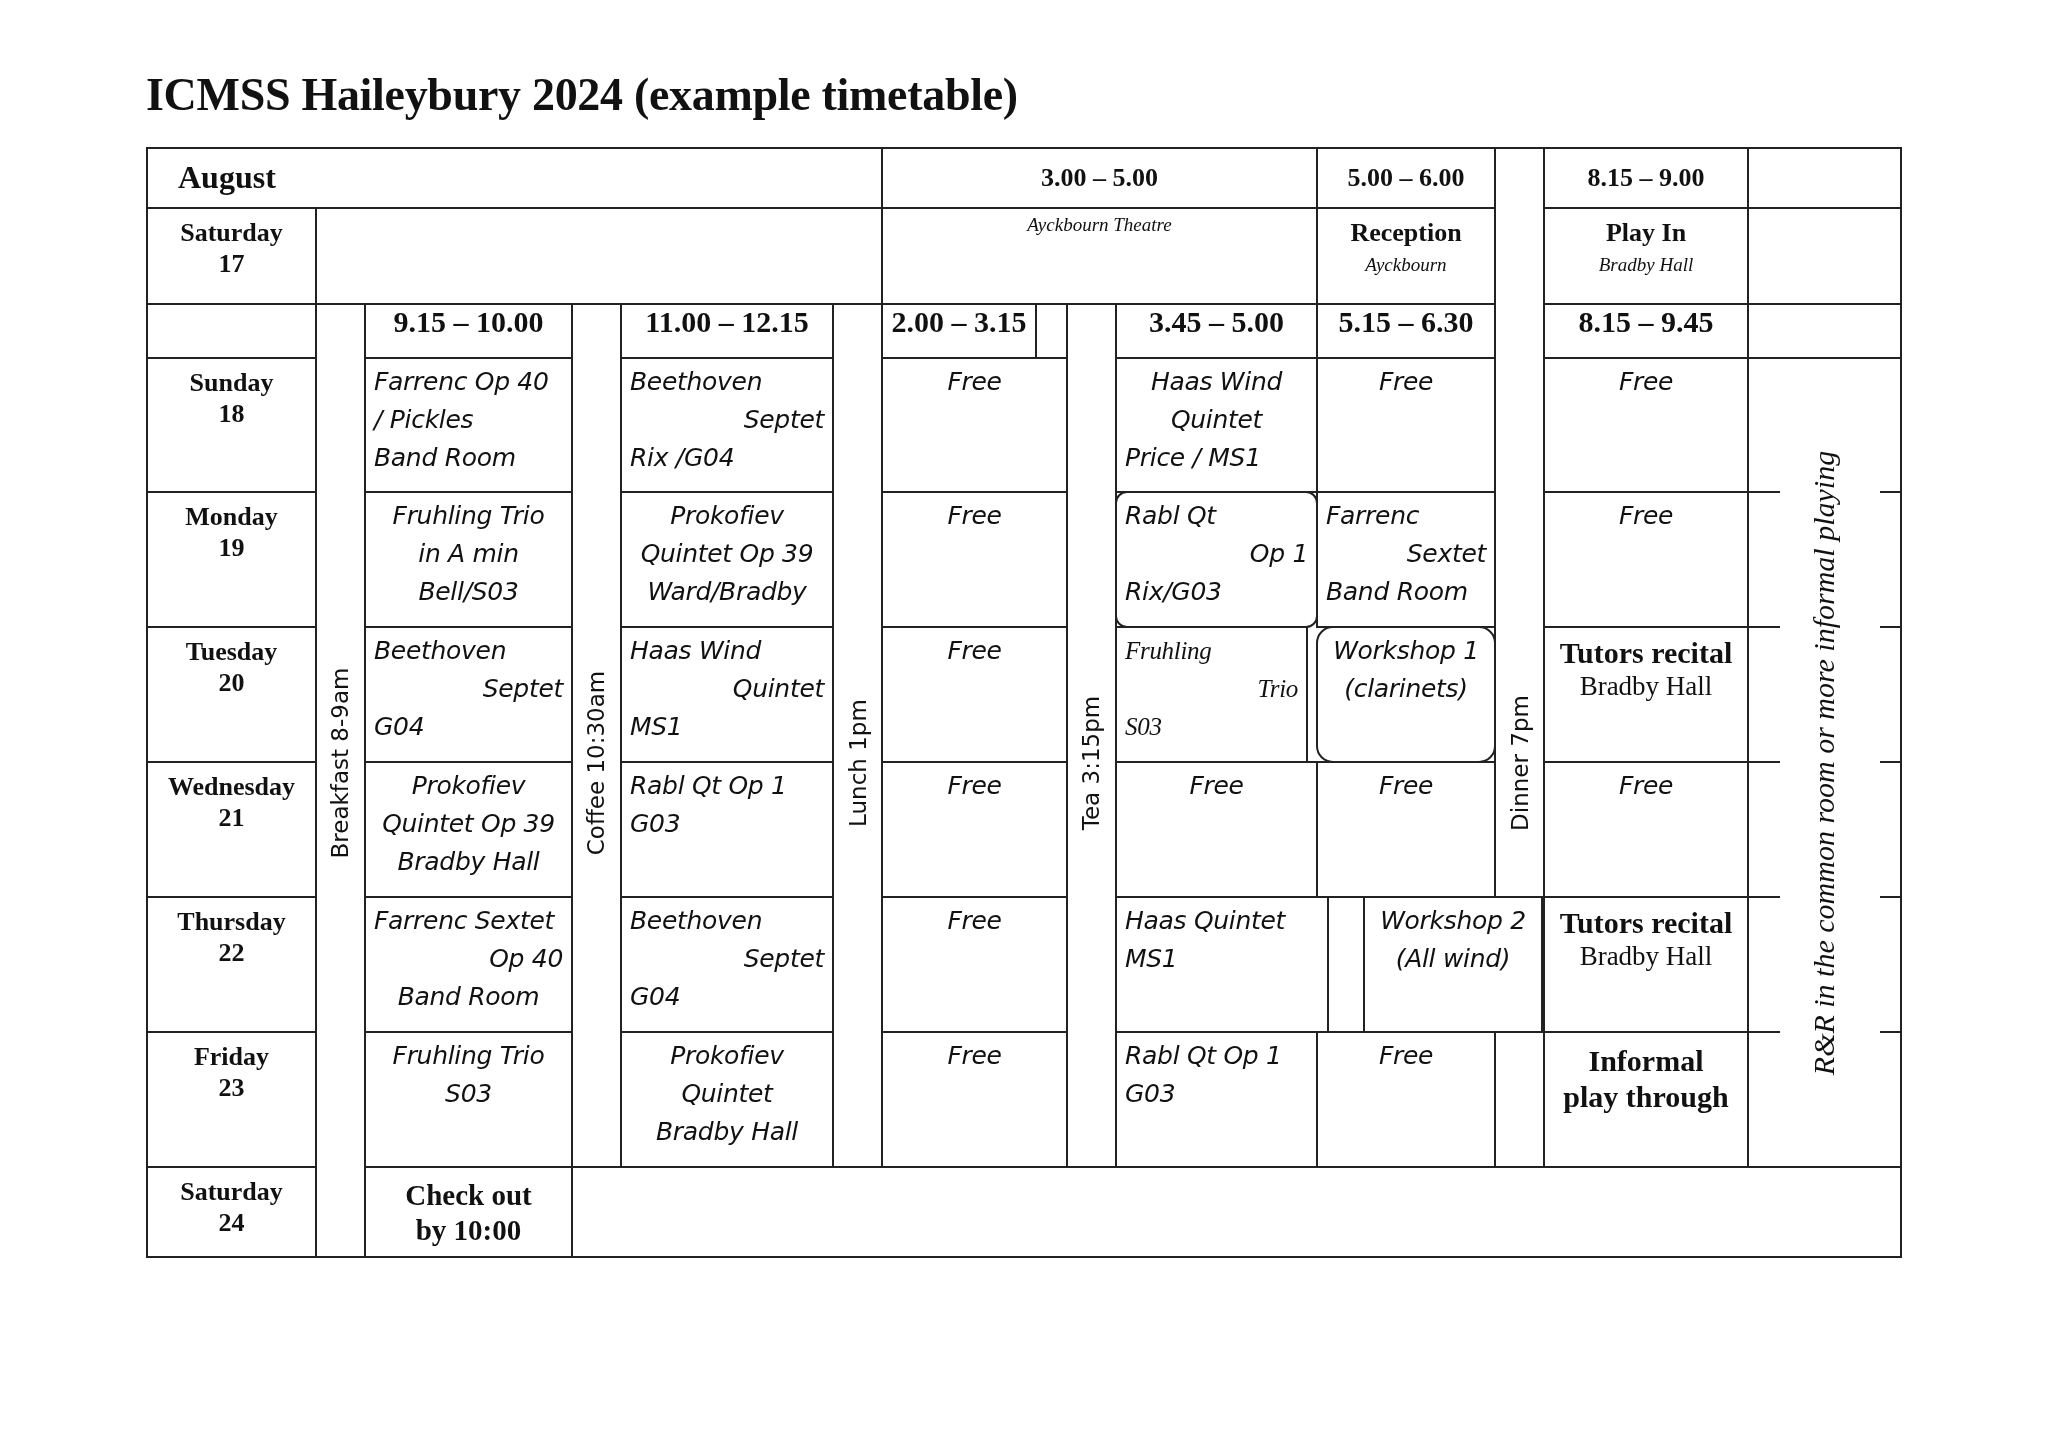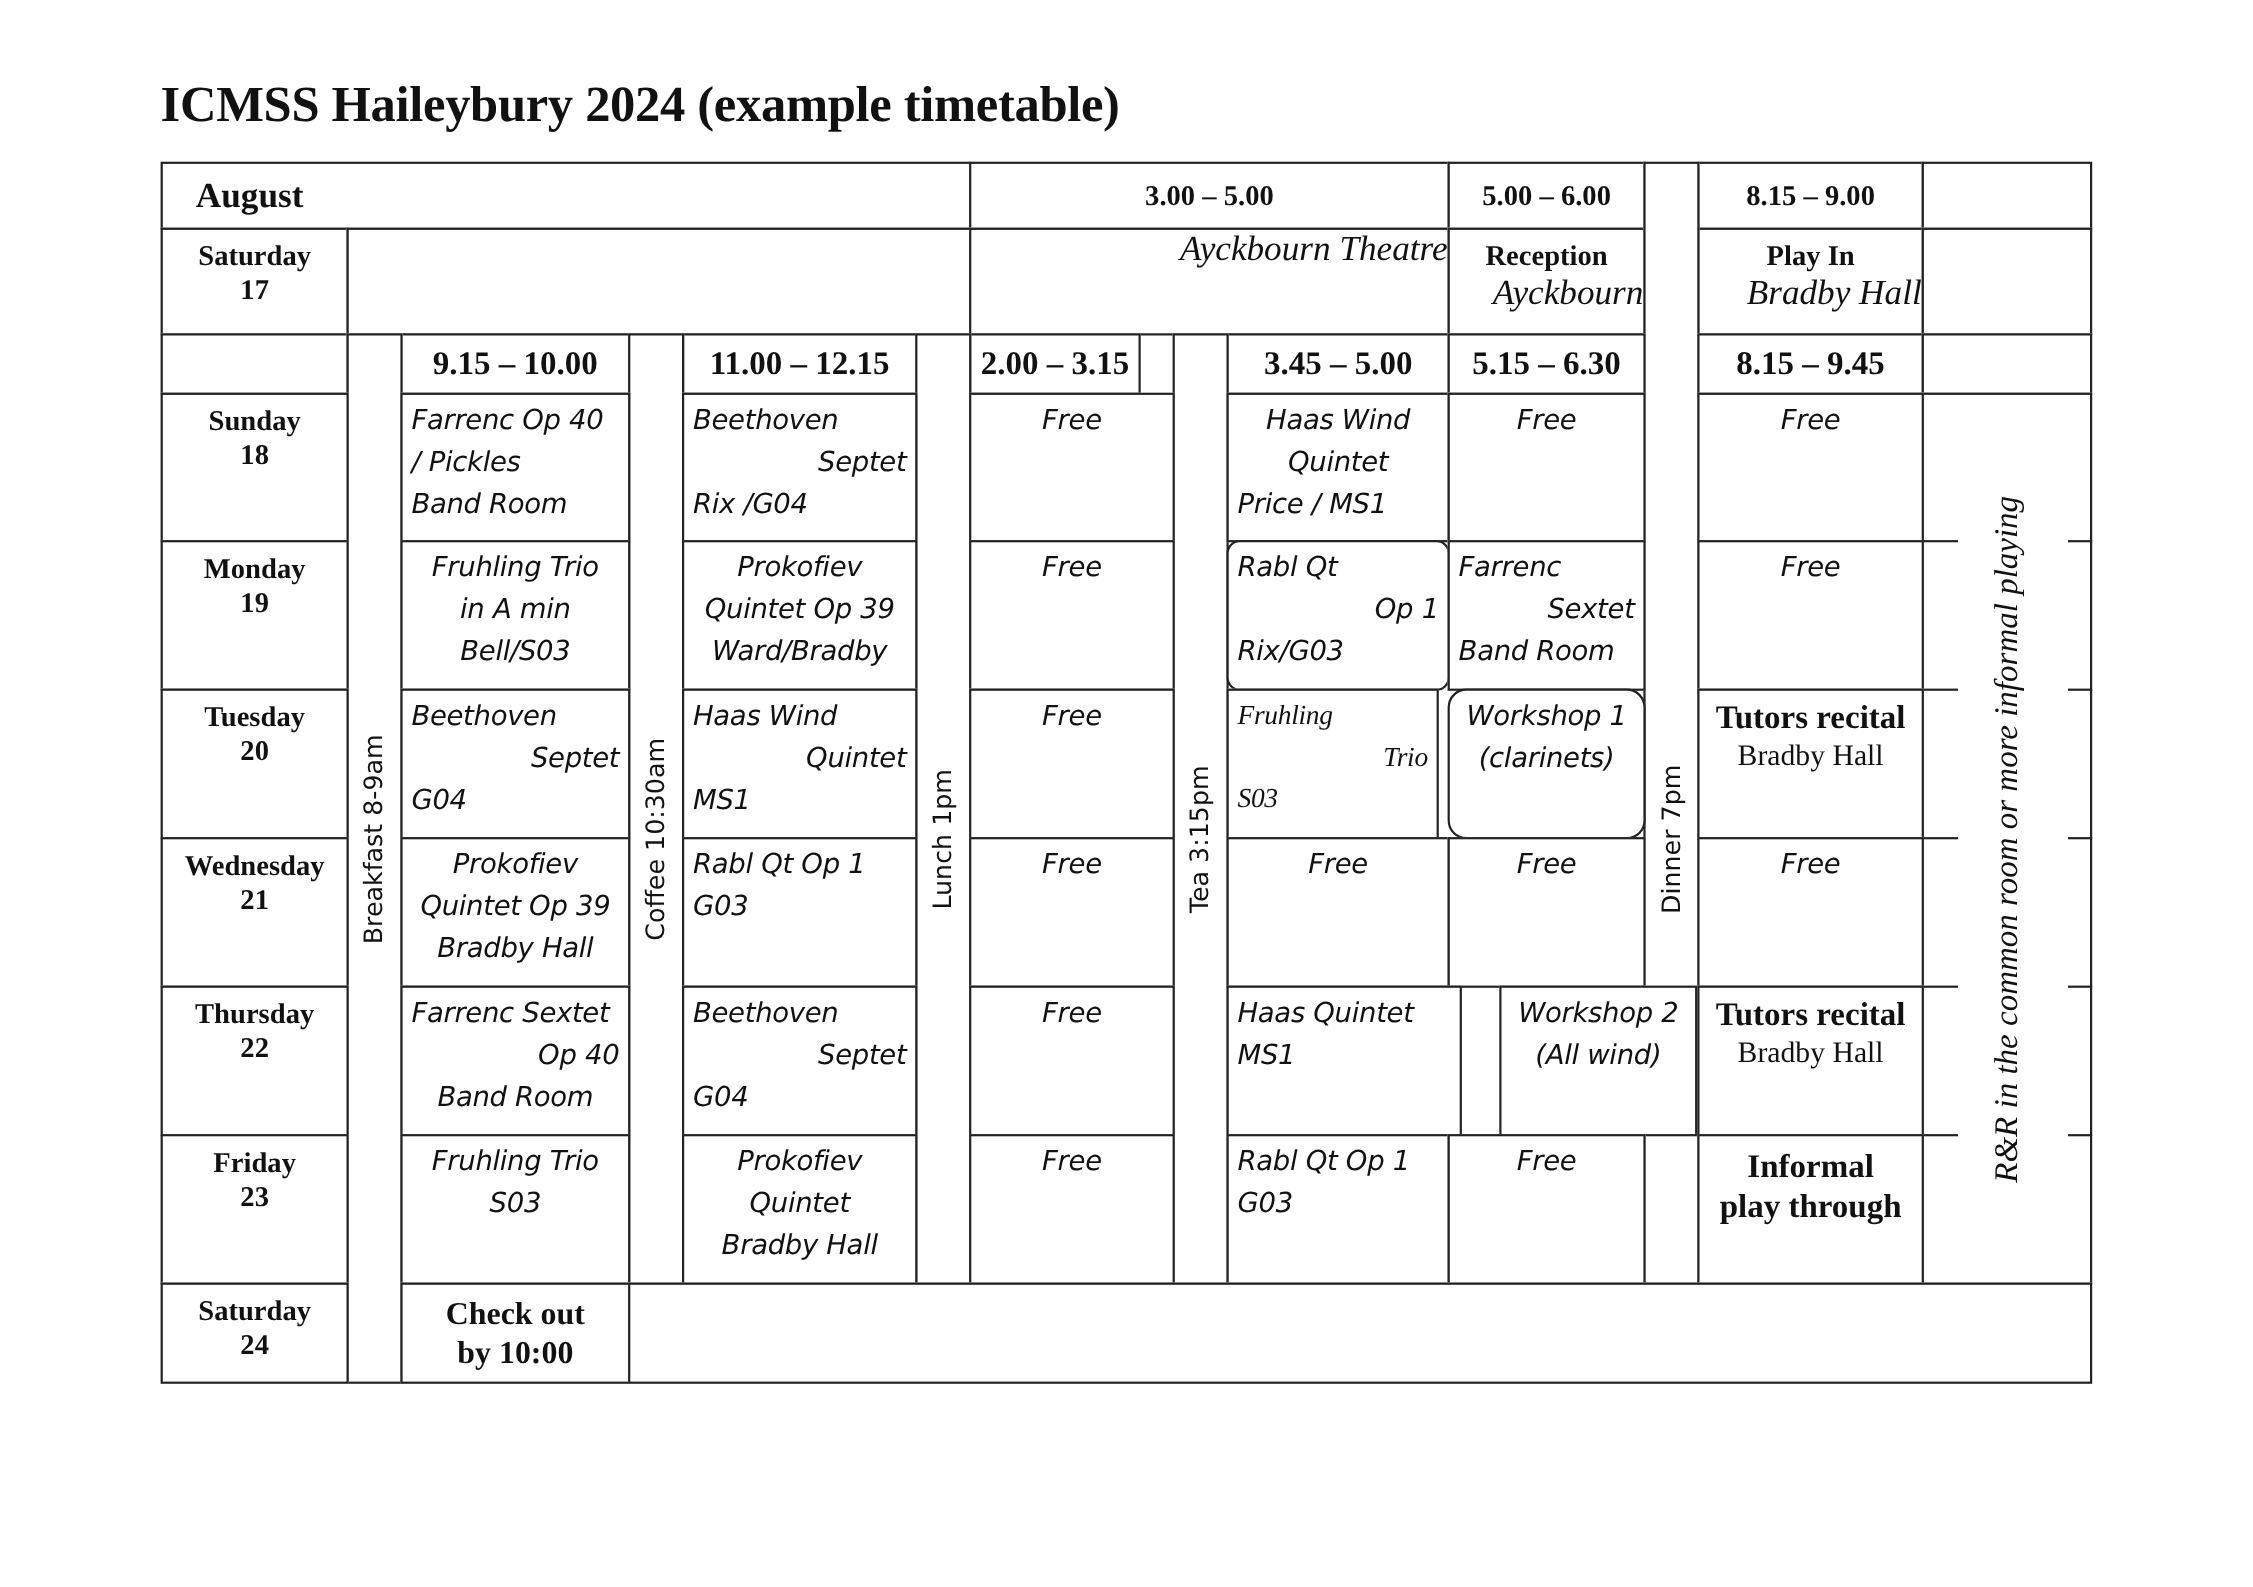--- a/index.html
+++ b/index.html
@@ -3,24 +3,24 @@
   <meta charset="utf-8">
   <style>
     html, body { margin: 0; padding: 0; background: #ffffff; }
     body { width: 2048px; height: 1443px; position: relative; overflow: hidden; color: #111; }
     .title { position: absolute; left: 146px; top: 68px; font-family: "Liberation Serif", serif; font-weight: bold; font-size: 46px; letter-spacing: -0.3px; white-space: nowrap; }
     .cell { position: absolute; box-sizing: border-box; border: 2px solid #222; background: #fff; }
     .serif { font-family: "Liberation Serif", serif; }
     .hand { font-family: "DejaVu Sans", sans-serif; font-style: italic; font-size: 25px; line-height: 38px; letter-spacing: -0.3px; }
     .bold { font-weight: bold; }
     .daylabel { font-family: "Liberation Serif", serif; font-weight: bold; font-size: 26px; line-height: 31px; text-align: center; padding-top: 8px; }
-    .timehead { font-family: "Liberation Serif", serif; font-weight: bold; font-size: 30px; text-align: center; display: flex; align-items: center; justify-content: center; }
+    .timehead { font-family: "Liberation Serif", serif; font-weight: bold; font-size: 30px; text-align: center; display: flex; justify-content: center; }
     .timehead-sm { font-family: "Liberation Serif", serif; font-weight: bold; font-size: 26px; text-align: center; display: flex; align-items: center; justify-content: center; }
     .evtitle { font-family: "Liberation Serif", serif; font-weight: bold; font-size: 26px; line-height: 32px; text-align: center; padding-top: 8px; }
-    .evsub { font-family: "Liberation Serif", serif; font-style: italic; font-size: 32px; line-height: 32px; text-align: right; }
+    .evsub { font-family: "Liberation Serif", serif; font-style: italic; font-size: 19px; line-height: 32px; text-align: center; }
     .slot { padding: 4px 8px 0 8px; }
     .line { display: block; white-space: nowrap; }
     .l { text-align: left; }
     .r { text-align: right; }
     .c { text-align: center; }
     .vert { position: absolute; display: flex; align-items: center; justify-content: center; }
     .vert span { display: block; transform: rotate(-90deg); white-space: nowrap; font-family: "DejaVu Sans", sans-serif; font-size: 23px; }
     .rr span { font-family: "Liberation Serif", serif; font-style: italic; font-size: 30px; }
     .recital-title { font-family: "Liberation Serif", serif; font-weight: bold; font-size: 30px; line-height: 34px; text-align: center; padding-top: 8px; }
     .recital-sub { font-family: "Liberation Serif", serif; font-size: 27px; line-height: 32px; text-align: center; }

